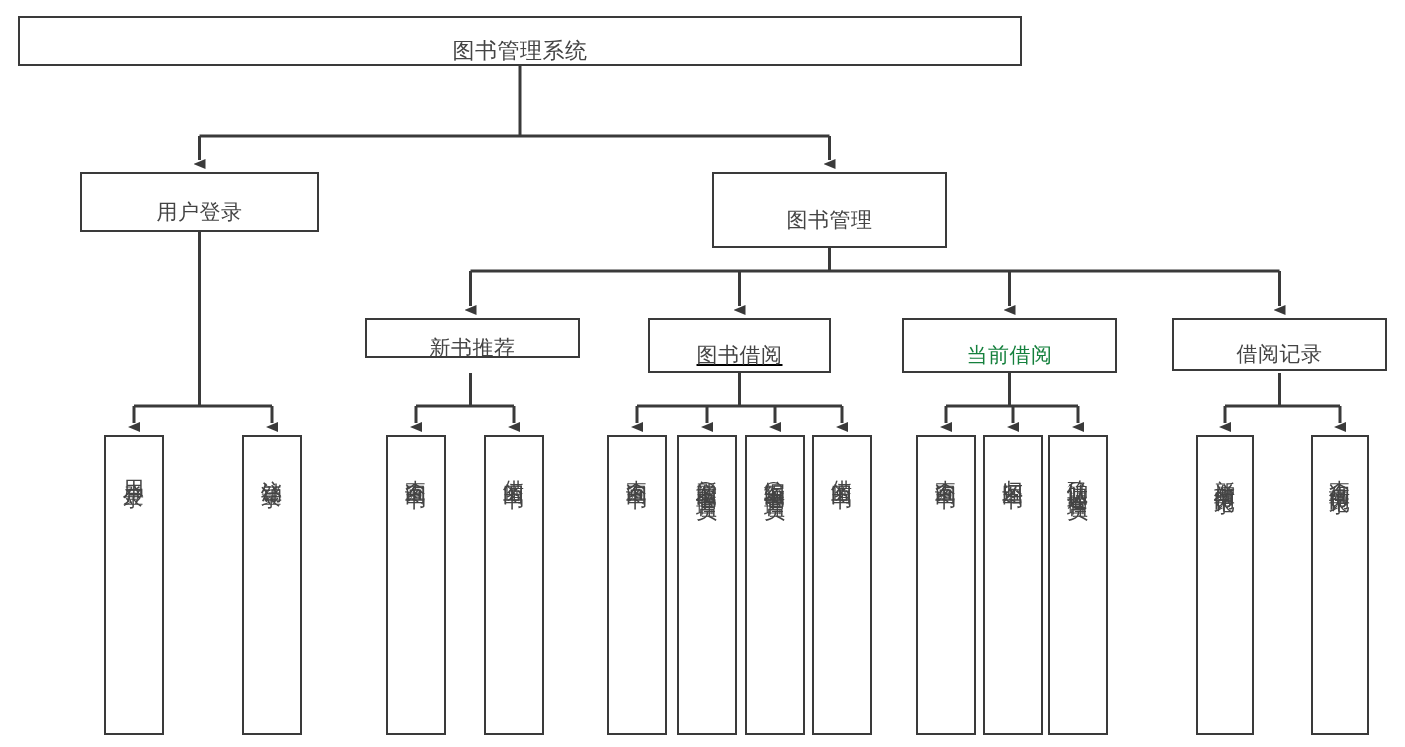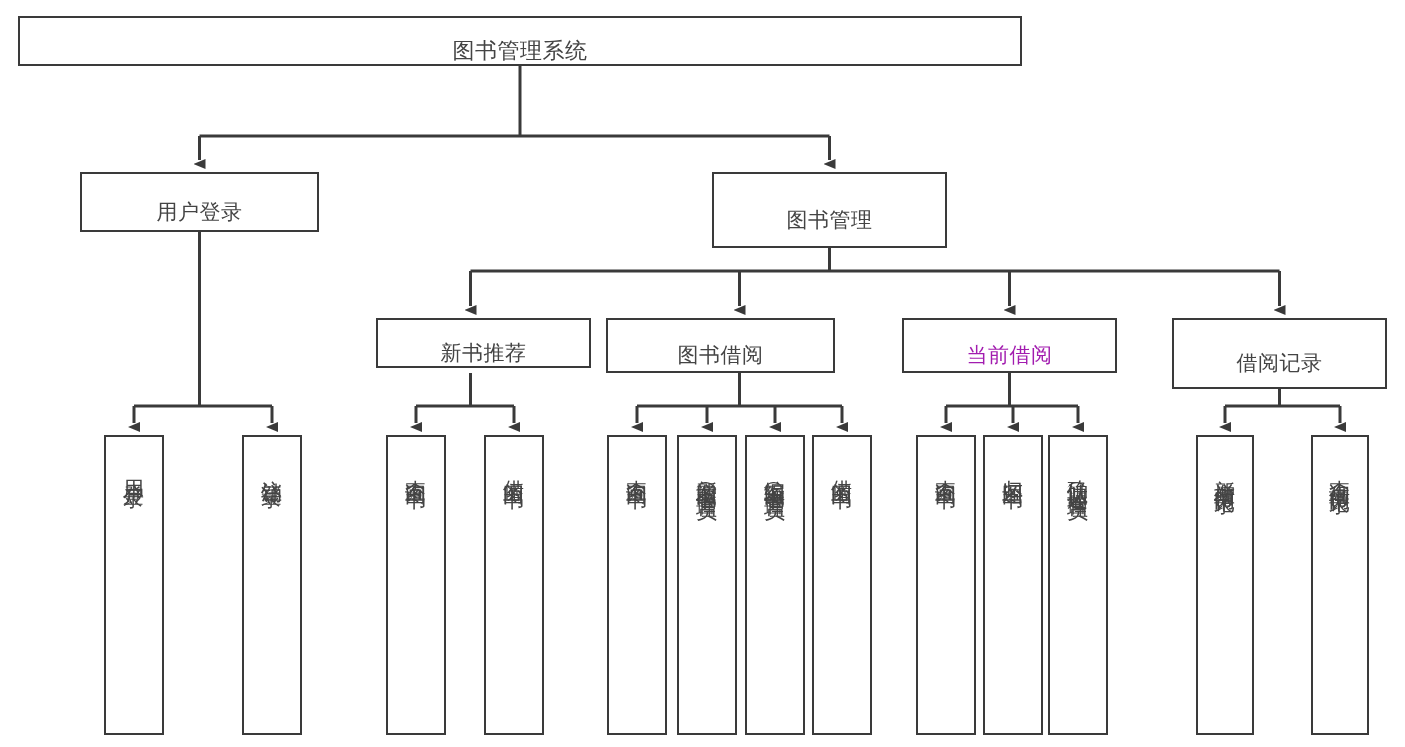--- a/index.html
+++ b/index.html
@@ -127,30 +127,30 @@
   <div id="node-layer">
       <div class="node horiz root" style="left: 18px; top: 16px; width: 1004px; height: 50px; border-color: rgb(58, 58, 58);">
         <span class="node-label" style="color: rgb(68, 68, 68);">图书管理系统</span>
       </div>
       <div class="node horiz" style="left: 80px; top: 172px; width: 239px; height: 60px; border-color: rgb(58, 58, 58);">
         <span class="node-label" style="color: rgb(68, 68, 68);">用户登录</span>
       </div>
       <div class="node horiz" style="left: 712px; top: 172px; width: 235px; height: 76px; border-color: rgb(58, 58, 58);">
         <span class="node-label" style="color: rgb(68, 68, 68);">图书管理</span>
       </div>
-      <div class="node horiz" style="left: 376px; top: 318px; width: 215px; height: 50px; border-color: rgb(58, 58, 58);">
+      <div class="node horiz" style="left: 365px; top: 318px; width: 215px; height: 40px; border-color: rgb(58, 58, 58);">
         <span class="node-label" style="color: rgb(68, 68, 68);">新书推荐</span>
       </div>
-      <div class="node horiz" style="left: 606px; top: 318px; width: 229px; height: 55px; border-color: rgb(58, 58, 58);">
+      <div class="node horiz" style="left: 648px; top: 318px; width: 183px; height: 55px; border-color: rgb(58, 58, 58); text-decoration: underline;">
         <span class="node-label" style="color: rgb(68, 68, 68);">图书借阅</span>
       </div>
       <div class="node horiz" style="left: 902px; top: 318px; width: 215px; height: 55px; border-color: rgb(58, 58, 58);">
-        <span class="node-label" style="color: #a21caf;">当前借阅</span>
+        <span class="node-label" style="color: #15803d;">当前借阅</span>
       </div>
-      <div class="node horiz" style="left: 1172px; top: 318px; width: 215px; height: 71px; border-color: rgb(58, 58, 58);">
+      <div class="node horiz" style="left: 1172px; top: 318px; width: 215px; height: 53px; border-color: rgb(58, 58, 58);">
         <span class="node-label" style="color: rgb(68, 68, 68);">借阅记录</span>
       </div>
       <div class="node vert" style="left: 104px; top: 435px; width: 60px; height: 300px; border-color: rgb(58, 58, 58);">
         <span class="node-label" style="color: rgb(68, 68, 68);">用户登录</span>
       </div>
       <div class="node vert" style="left: 242px; top: 435px; width: 60px; height: 300px; border-color: rgb(58, 58, 58);">
         <span class="node-label" style="color: rgb(68, 68, 68);">注销登录</span>
       </div>
       <div class="node vert" style="left: 386px; top: 435px; width: 60px; height: 300px; border-color: rgb(58, 58, 58);">
         <span class="node-label" style="color: rgb(68, 68, 68);">查询图书</span>

